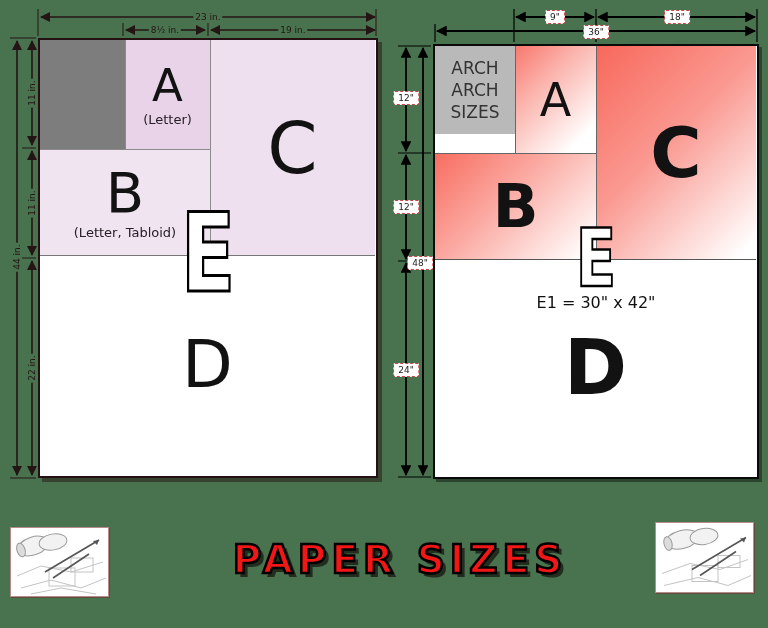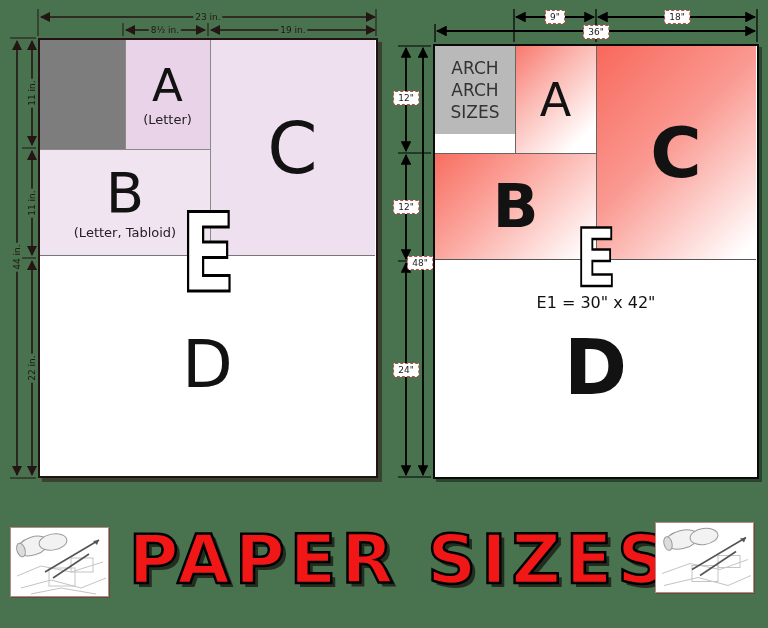--- a/index.html
+++ b/index.html
@@ -70,21 +70,21 @@
   
   .red-caps{
     position:absolute;transform:translate(-50%,-50%);
     color:#f11717;font-weight:bold;white-space:nowrap;z-index:7;
     -webkit-text-stroke:1.5px #000;
     text-shadow:2.5px 2.5px 0 rgba(10,0,0,.65);
     letter-spacing:2px;
   }
   .red-caps.small-eng{left:211px;top:508px;font-size:27px;}
   .red-caps.small-arch{left:621px;top:509px;font-size:25px;}
-  .red-caps.main{left:400px;top:559px;font-size:68px;letter-spacing:5px;
+  .red-caps.main{left:400px;top:559px;font-size:39px;letter-spacing:5px;
                  -webkit-text-stroke:2.5px #000;text-shadow:4px 4px 0 rgba(10,0,0,.6);}
 
   .corner-photo{position:absolute;background:#fff;border:1px solid #b98a8a;
                 box-shadow:1px 1px 0 rgba(120,40,40,.5);z-index:7;}
   .corner-photo.left{left:10px;top:527px;width:97px;height:68px;}
   .corner-photo.right{left:655px;top:522px;width:97px;height:69px;}
   .corner-photo svg{display:block;width:100%;height:100%;}
 </style>
 </head>
 <body>

